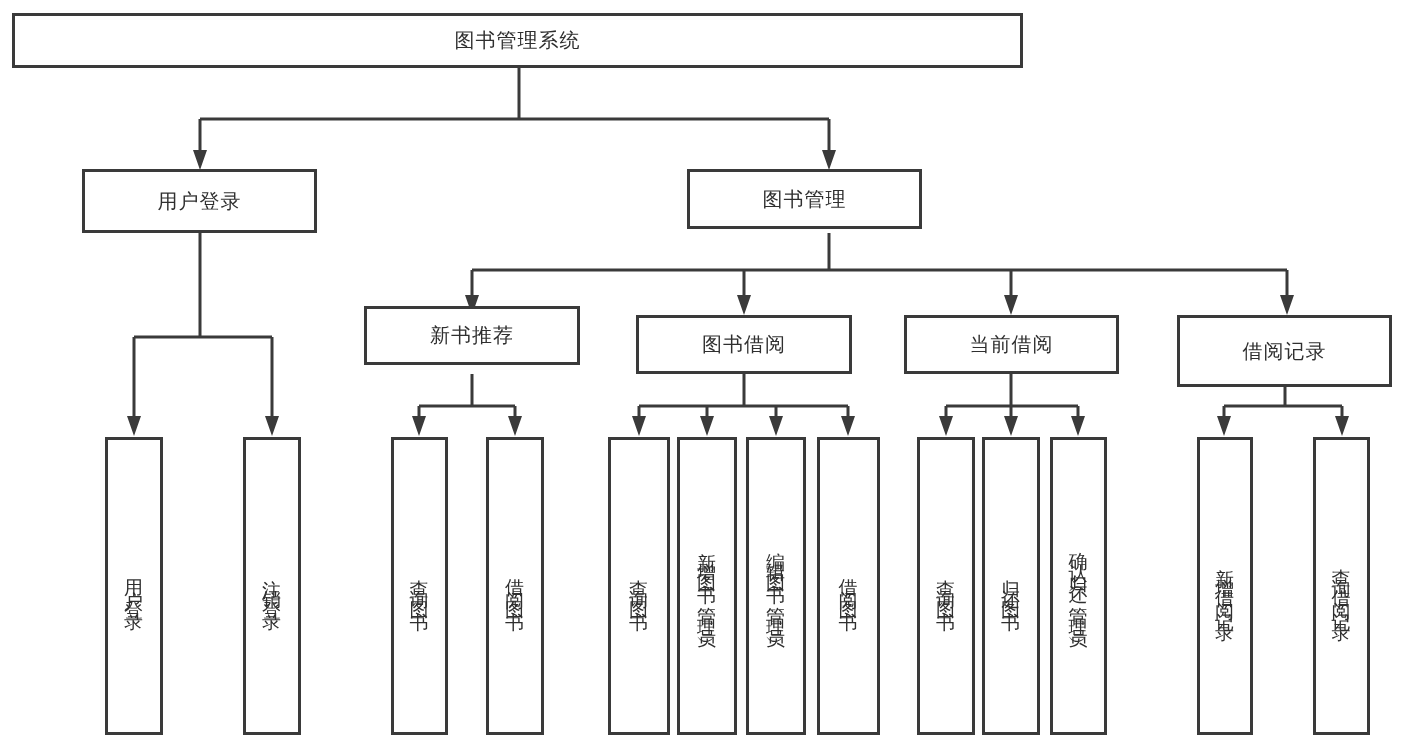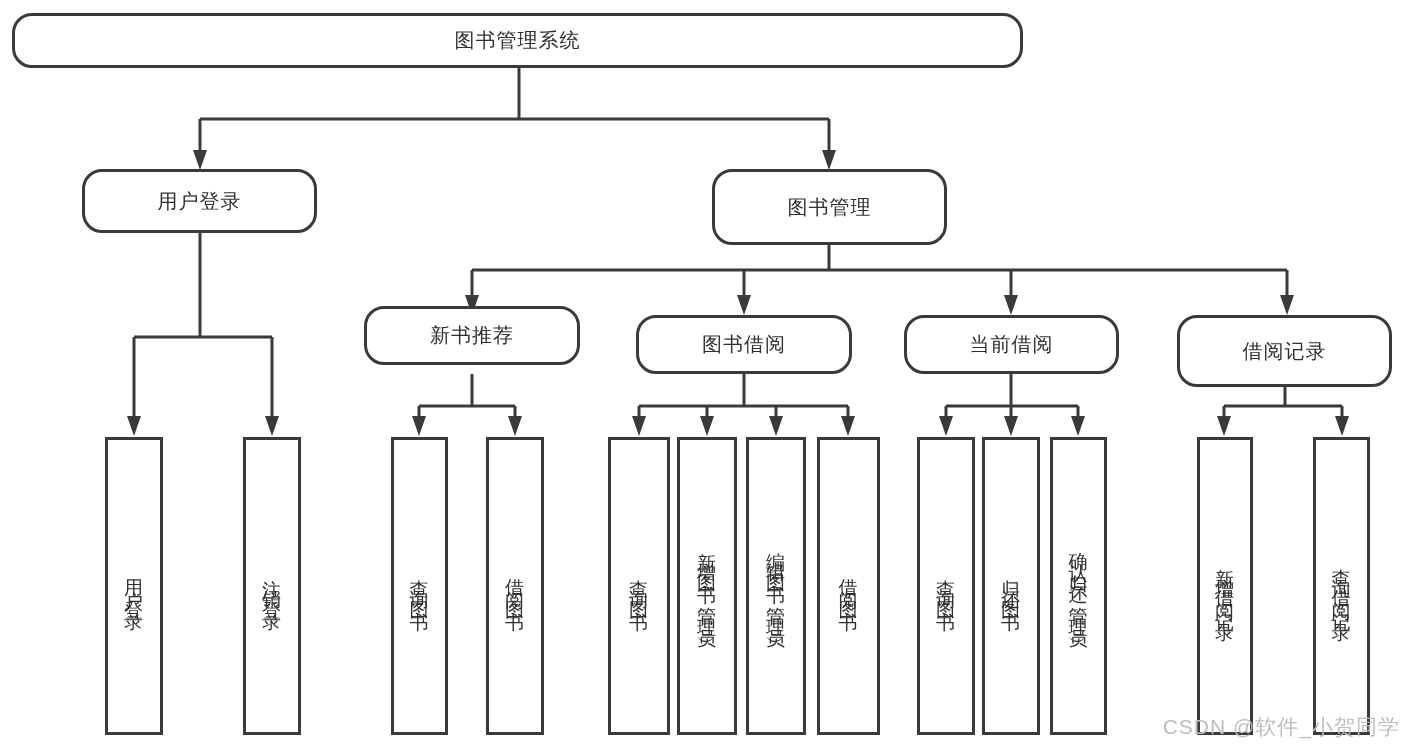--- a/index.html
+++ b/index.html
@@ -24,21 +24,21 @@
   .connectors path.a{fill:var(--line);stroke:none;}
   .box{
     position:absolute;
     box-sizing:border-box;
     border:3px solid var(--line);
     background:#ffffff;
     display:flex;align-items:center;justify-content:center;
     color:var(--text);
     text-align:center;
   }
-  .h-label{font-size:20px;letter-spacing:1px;white-space:nowrap;border-radius:20px;}
+  .h-label{font-size:20px;letter-spacing:1px;white-space:nowrap;}
   .leaf{
     writing-mode:vertical-rl;
     text-orientation:mixed;
     font-size:19px;
     letter-spacing:11px;
     line-height:1;
   }
   .watermark{
     position:absolute;
     top:713px;right:5px;
@@ -97,21 +97,21 @@
       M1004 416 L1018 416 L1011 436 Z
       M1071 416 L1085 416 L1078 436 Z
       M1217 416 L1231 416 L1224 436 Z
       M1335 416 L1349 416 L1342 436 Z
     "></path>
   </svg>
 
   <div class="box h-label" style="left:12px;top:13px;width:1011px;height:55px">图书管理系统</div>
 
   <div class="box h-label" style="left:82px;top:169px;width:235px;height:64px">用户登录</div>
-  <div class="box h-label" style="left:712px;top:169px;width:235px;height:76px">图书管理</div>
+  <div class="box h-label" style="left:687px;top:169px;width:235px;height:60px">图书管理</div>
 
   <div class="box h-label" style="left:364px;top:306px;width:216px;height:59px">新书推荐</div>
   <div class="box h-label" style="left:904px;top:315px;width:215px;height:59px">当前借阅</div>
   <div class="box h-label" style="left:636px;top:315px;width:216px;height:59px">图书借阅</div>
   <div class="box h-label" style="left:1177px;top:315px;width:215px;height:72px">借阅记录</div>
 
   <div class="box leaf" style="left:105px;top:437px;width:58px;height:298px">用户登录</div>
   <div class="box leaf" style="left:243px;top:437px;width:58px;height:298px">注销登录</div>
 
   <div class="box leaf" style="left:391px;top:437px;width:57px;height:298px">查询图书</div>
@@ -122,15 +122,14 @@
   <div class="box leaf" style="left:746px;top:437px;width:60px;height:298px">编辑图书（管理员）</div>
   <div class="box leaf" style="left:817px;top:437px;width:63px;height:298px">借阅图书</div>
 
   <div class="box leaf" style="left:917px;top:437px;width:58px;height:298px">查询图书</div>
   <div class="box leaf" style="left:982px;top:437px;width:58px;height:298px">归还图书</div>
   <div class="box leaf" style="left:1050px;top:437px;width:57px;height:298px">确认归还（管理员）</div>
 
   <div class="box leaf" style="left:1197px;top:437px;width:56px;height:298px">新增借阅记录</div>
   <div class="box leaf" style="left:1313px;top:437px;width:57px;height:298px">查询借阅记录</div>
 
-  <div class="watermark">CSDN @软件_小贺同学</div>
 
 </div>
 
 </body></html>

